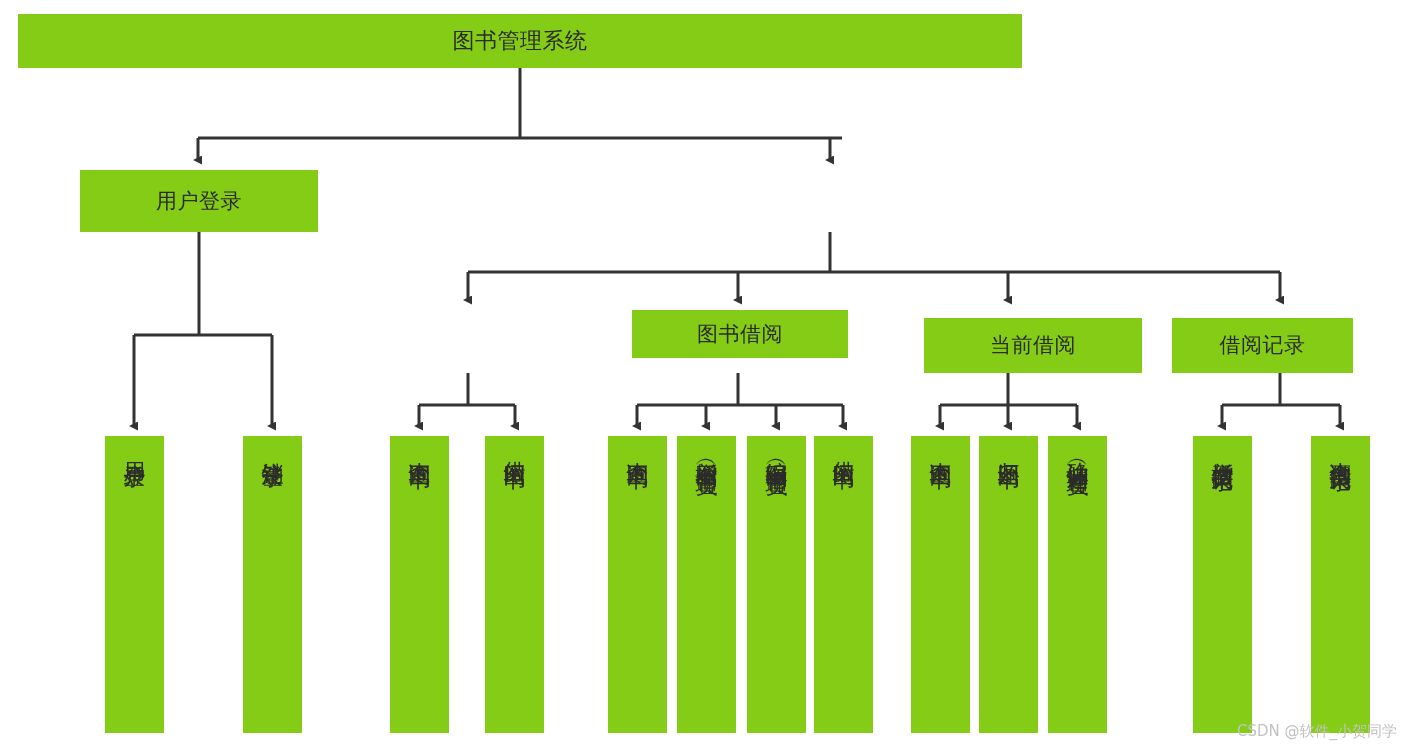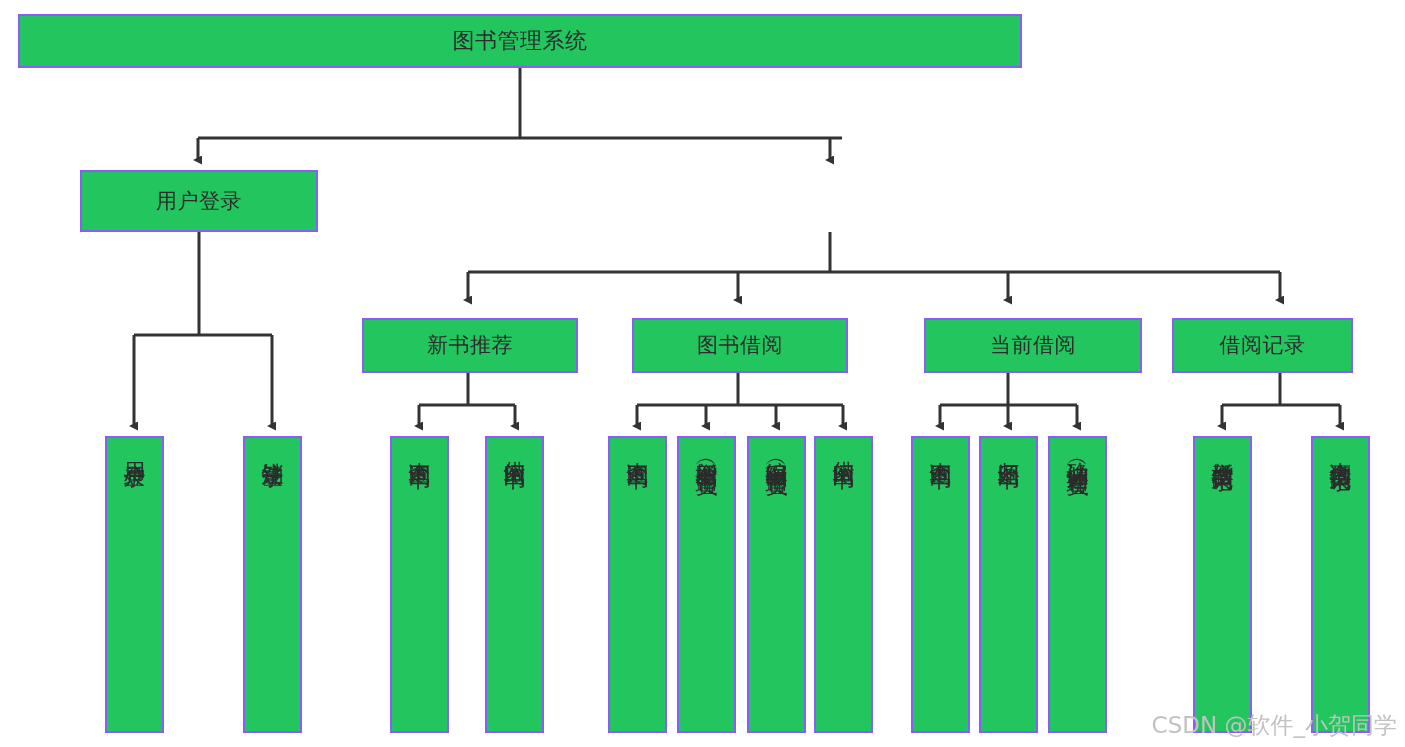--- a/index.html
+++ b/index.html
@@ -20,22 +20,22 @@
   #edge-layer {
     position: absolute;
     left: 0;
     top: 0;
     width: 1405px;
     height: 747px;
   }
   .node {
     position: absolute;
     box-sizing: border-box;
-    background: #22c55e;
-    border: 2px solid #8b5cf6;
+    background: #84cc16;
+    border: 2px solid #84cc16;
     display: flex;
     align-items: center;
     justify-content: center;
     z-index: 2;
   }
   .node-label {
     color: #2b2b2b;
     letter-spacing: 0.5px;
     text-align: center;
     line-height: 1.18;
@@ -57,21 +57,21 @@
     text-orientation: upright;
     font-size: 22px;
     line-height: 1.1;
     letter-spacing: 2px;
     white-space: nowrap;
   }
   #watermark {
     position: absolute;
     right: 8px;
     bottom: 6px;
-    font-size: 23px;
+    font-size: 15px;
     color: #c2c2c2;
     z-index: 5;
     white-space: nowrap;
     font-family: "DejaVu Sans", "Liberation Sans", sans-serif;
   }
 </style>
 </head>
 <body>
 
 <div id="diagram-canvas">
@@ -127,24 +127,21 @@
   </svg>
 
   <div class="node horizontal root" style="left:18px; top:14px; width:1004px; height:54px;">
     <span class="node-label">图书管理系统</span>
   </div>
 
   <div class="node horizontal" style="left:80px; top:170px; width:238px; height:62px;">
     <span class="node-label">用户登录</span>
   </div>
 
-  <div class="node horizontal" style="left:362px; top:318px; width:216px; height:55px;">
-    <span class="node-label">新书推荐</span>
-  </div>
-  <div class="node horizontal" style="left:632px; top:318px; width:216px; height:55px;">
+  <div class="node horizontal" style="left:632px; top:310px; width:216px; height:48px;">
     <span class="node-label">图书借阅</span>
   </div>
   <div class="node horizontal" style="left:900px; top:318px; width:218px; height:55px;margin-left:24px;">
     <span class="node-label">当前借阅</span>
   </div>
   <div class="node horizontal" style="left:1172px; top:318px; width:181px; height:55px;">
     <span class="node-label">借阅记录</span>
   </div>
 
   <div class="node vertical" style="left:105px; top:436px; width:59px; height:297px;">

